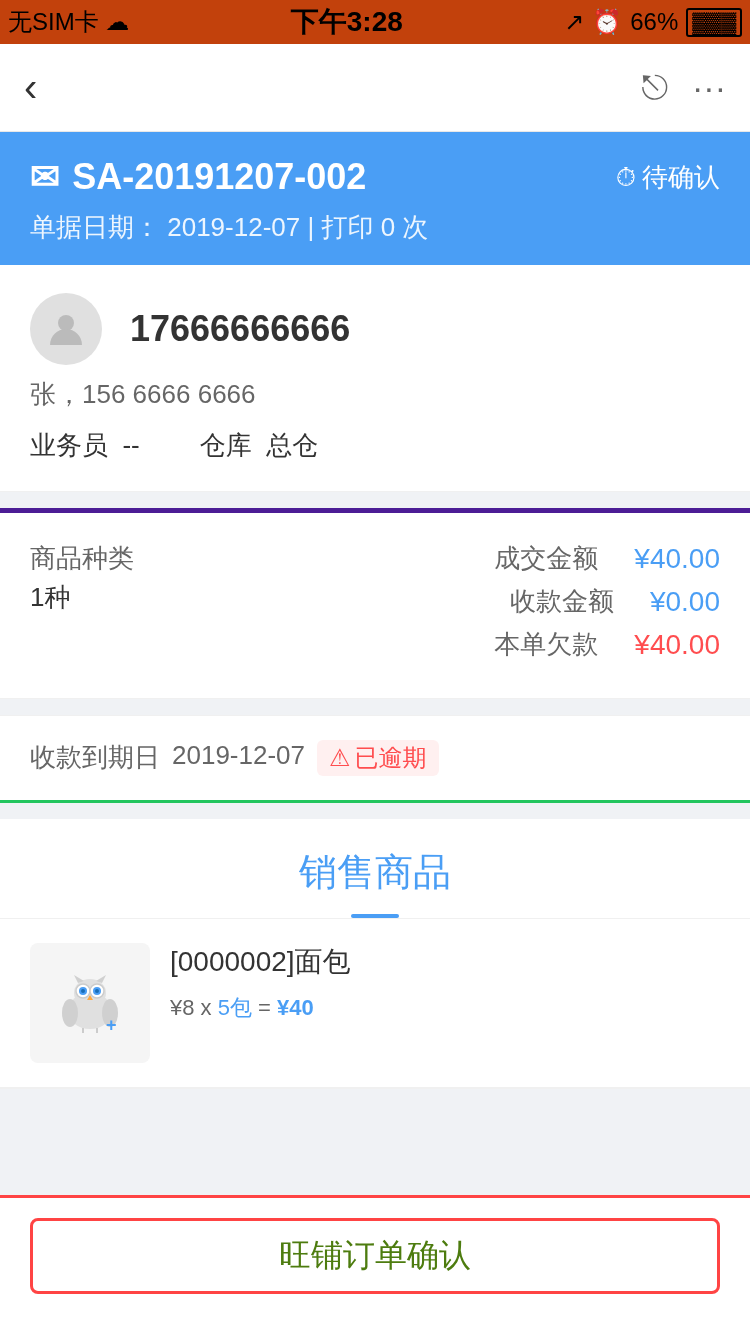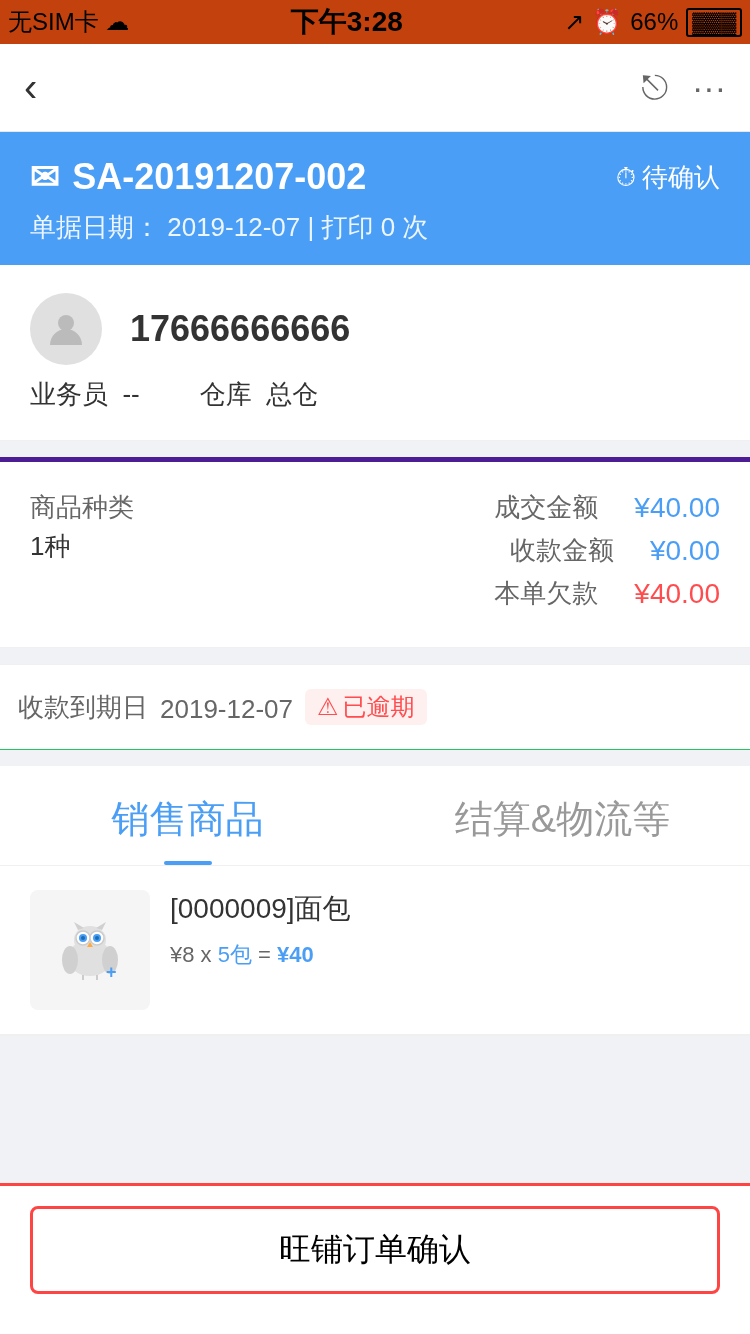--- a/index.html
+++ b/index.html
@@ -152,29 +152,29 @@
       margin-bottom: 8px;
       font-size: 26px;
       color: #666;
     }
     .amount-blue { color: #4a9ef5; font-size: 28px; }
     .amount-red { color: #ff4d4f; font-size: 28px; }
 
     
     .due-date-section {
       background: #fff;
-      padding: 24px 18px;
+      padding: 24px 30px;
       margin-top: 16px;
       font-size: 26px;
       color: #666;
       display: flex;
-      align-items: flex-end;
+      align-items: flex-start;
       gap: 12px;
       border-top: 1px solid #f0f0f0;
-      border-bottom: 1px solid #22c55e;
+      border-bottom: 3px solid #22c55e;
     }
     .overdue-badge {
       background: #fff0f0;
       color: #ff4d4f;
       border-radius: 6px;
       padding: 2px 12px;
       font-size: 24px;
       display: flex;
       align-items: center;
       gap: 4px;
@@ -259,26 +259,26 @@
       position: fixed;
       bottom: 0;
       left: 0;
       width: 750px;
       background: #fff;
       padding: 20px 30px 40px;
       border-top: 3px solid #ff4444;
     }
     .confirm-button {
       width: 100%;
-      height: 88px;
+      height: 76px;
       background: #fff;
       border: 3px solid #ff4444;
       border-radius: 8px;
       font-size: 32px;
-      color: #000000;
+      color: #4d7c0f;
       cursor: pointer;
       display: flex;
       align-items: center;
       justify-content: center;
     }
   </style>
 </head>
 <body>
 
 <div class="status-bar">
@@ -324,20 +324,21 @@
 <div class="customer-card">
   <div class="customer-top">
     <div class="avatar">
       <svg width="40" height="40" viewBox="0 0 40 40" fill="none">
         <circle cx="20" cy="14" r="8" fill="#bbb"></circle>
         <path d="M4 36c0-8.837 7.163-16 16-16s16 7.163 16 16" fill="#bbb"></path>
       </svg>
     </div>
     <div class="customer-phone">17666666666</div>
   </div>
+  <div class="customer-name">张，156 6666 6666</div>
   <div class="customer-meta">
     <div>
       <span>业务员</span>&nbsp;
       <span>--</span>
     </div>
     <div>
       <span>仓库</span>&nbsp;
       <span>总仓</span>
     </div>
   </div>
@@ -373,23 +374,20 @@
     <span style="color:#ff4d4f;">⚠</span>
     <span>已逾期</span>
   </span>
 </div>
 
 <div class="tabs-section">
   <div class="tabs-row">
     <div class="tab-item active">
       <span>销售商品</span>
     </div>
-    <div class="tab-item">
-      <span>结算&amp;物流等</span>
-    </div>
   </div>
 
   <div class="product-section">
     <div class="product-item">
       <div class="product-image">
 
         <svg width="80" height="60" viewBox="0 0 80 60" fill="none" xmlns="http://www.w3.org/2000/svg">
 
           <ellipse cx="40" cy="38" rx="22" ry="18" fill="#e0e0e0"></ellipse>
 
@@ -415,21 +413,21 @@
           <ellipse cx="20" cy="40" rx="8" ry="14" fill="#d0d0d0"></ellipse>
           <ellipse cx="60" cy="40" rx="8" ry="14" fill="#d0d0d0"></ellipse>
 
           <line x1="33" y1="55" x2="33" y2="60" stroke="#ccc" stroke-width="2"></line>
           <line x1="47" y1="55" x2="47" y2="60" stroke="#ccc" stroke-width="2"></line>
 
           <text x="56" y="58" font-size="18" fill="#4a9ef5" font-weight="bold">+</text>
         </svg>
       </div>
       <div class="product-info">
-        <div class="product-name">[0000009]面包</div>
+        <div class="product-name">[0000002]面包</div>
         <div class="product-price">
           <span>¥8</span>
           <span> x </span>
           <span class="qty">5包</span>
           <span> = </span>
           <span class="total">¥40</span>
         </div>
       </div>
     </div>
   </div>

